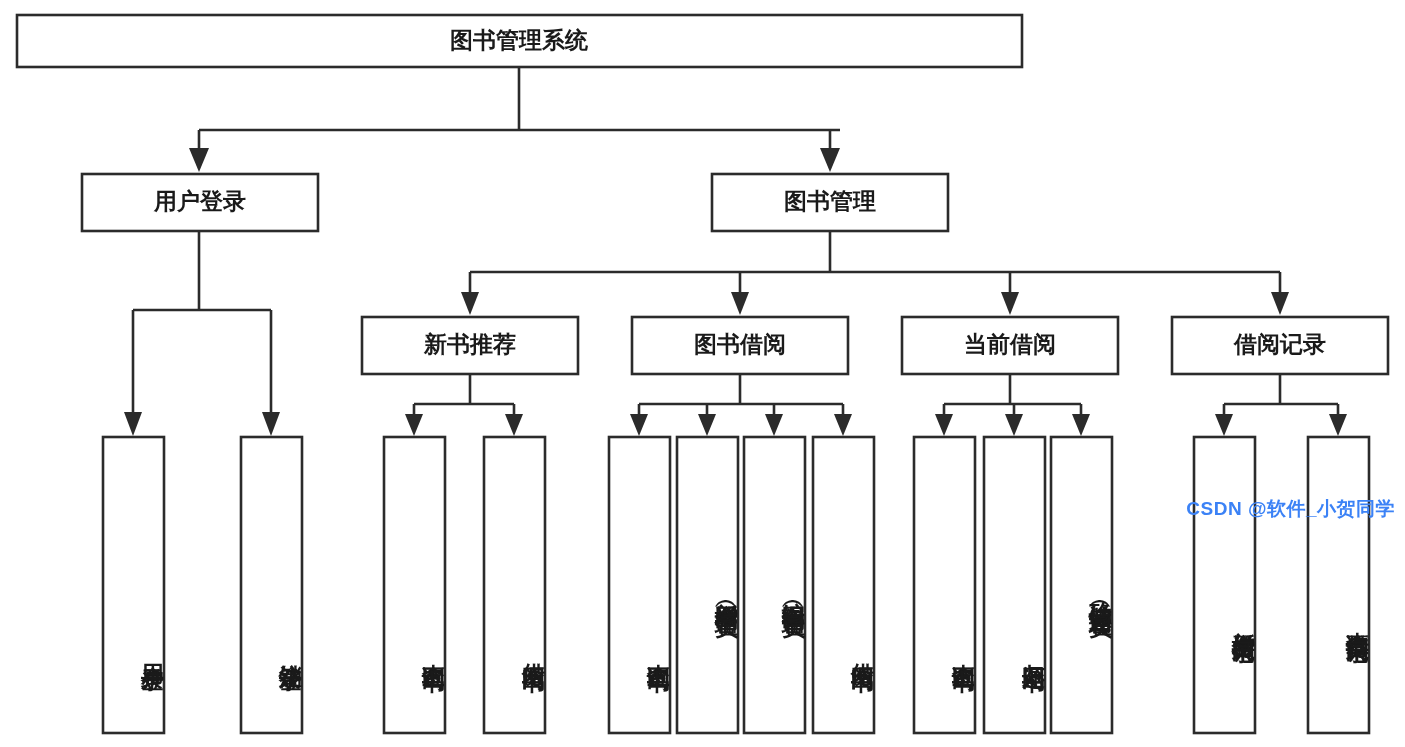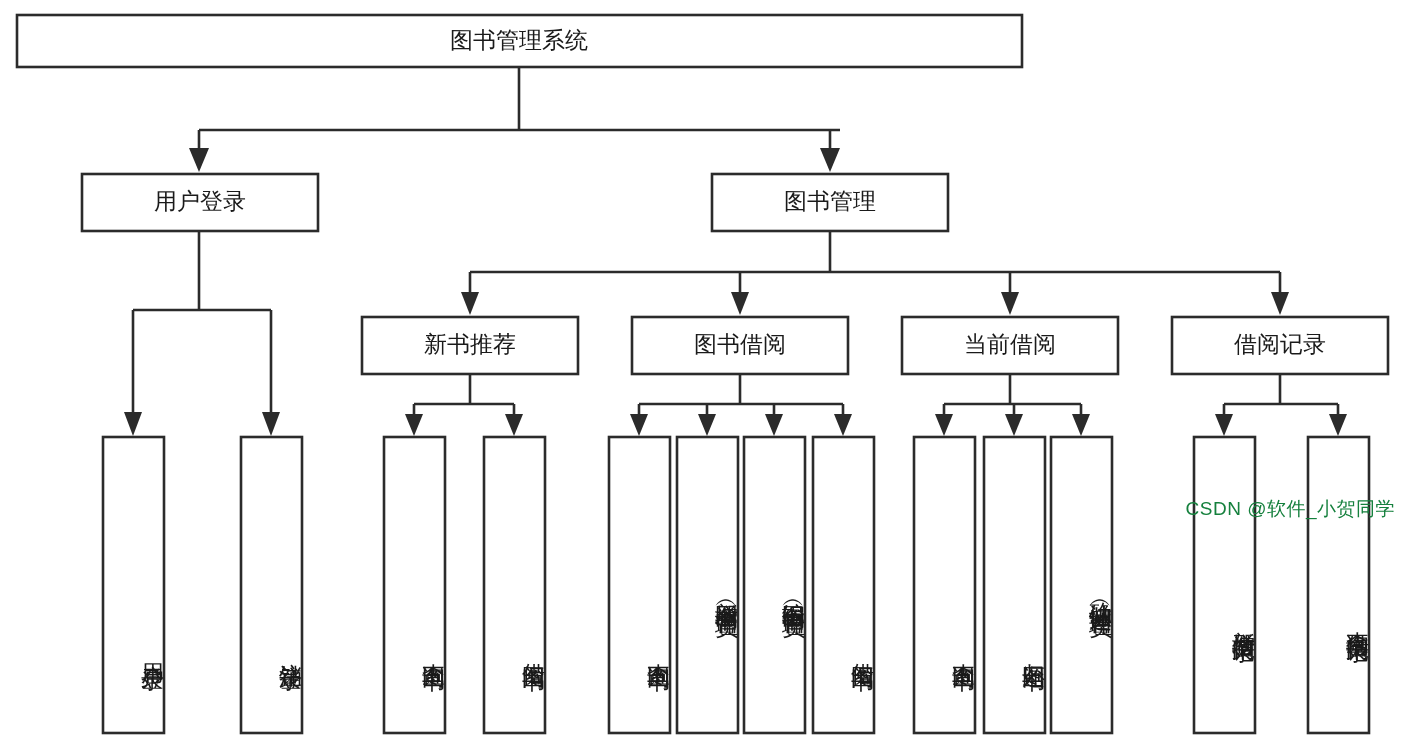--- a/index.html
+++ b/index.html
@@ -11,20 +11,21 @@
     width: 1405px;
     height: 747px;
     font-family: "Liberation Sans", "DejaVu Sans", sans-serif;
     overflow: hidden;
     position: relative;
   }
   #diagram-root {
     position: relative;
     width: 1405px;
     height: 526px;
+    font-weight: bold;
   }
   svg.diagram-canvas {
     position: absolute;
     left: 0;
     top: 0;
     width: 1405px;
     height: 747px;
   }
   .node-rect {
     fill: #ffffff;
@@ -64,21 +65,21 @@
     white-space: pre;
     pointer-events: none;
     text-align: center;
   }
   .watermark {
     position: absolute;
     right: 10px;
     bottom: 4px;
     font-family: "Liberation Sans", "DejaVu Sans", sans-serif;
     font-size: 19px;
-    color: #15803d;
+    color: #3b82f6;
     white-space: pre;
     letter-spacing: 0.5px;
   }
 </style>
 </head>
 <body>
 
 <div id="diagram-root">
 
   <svg class="diagram-canvas" viewBox="0 0 1405 747">

